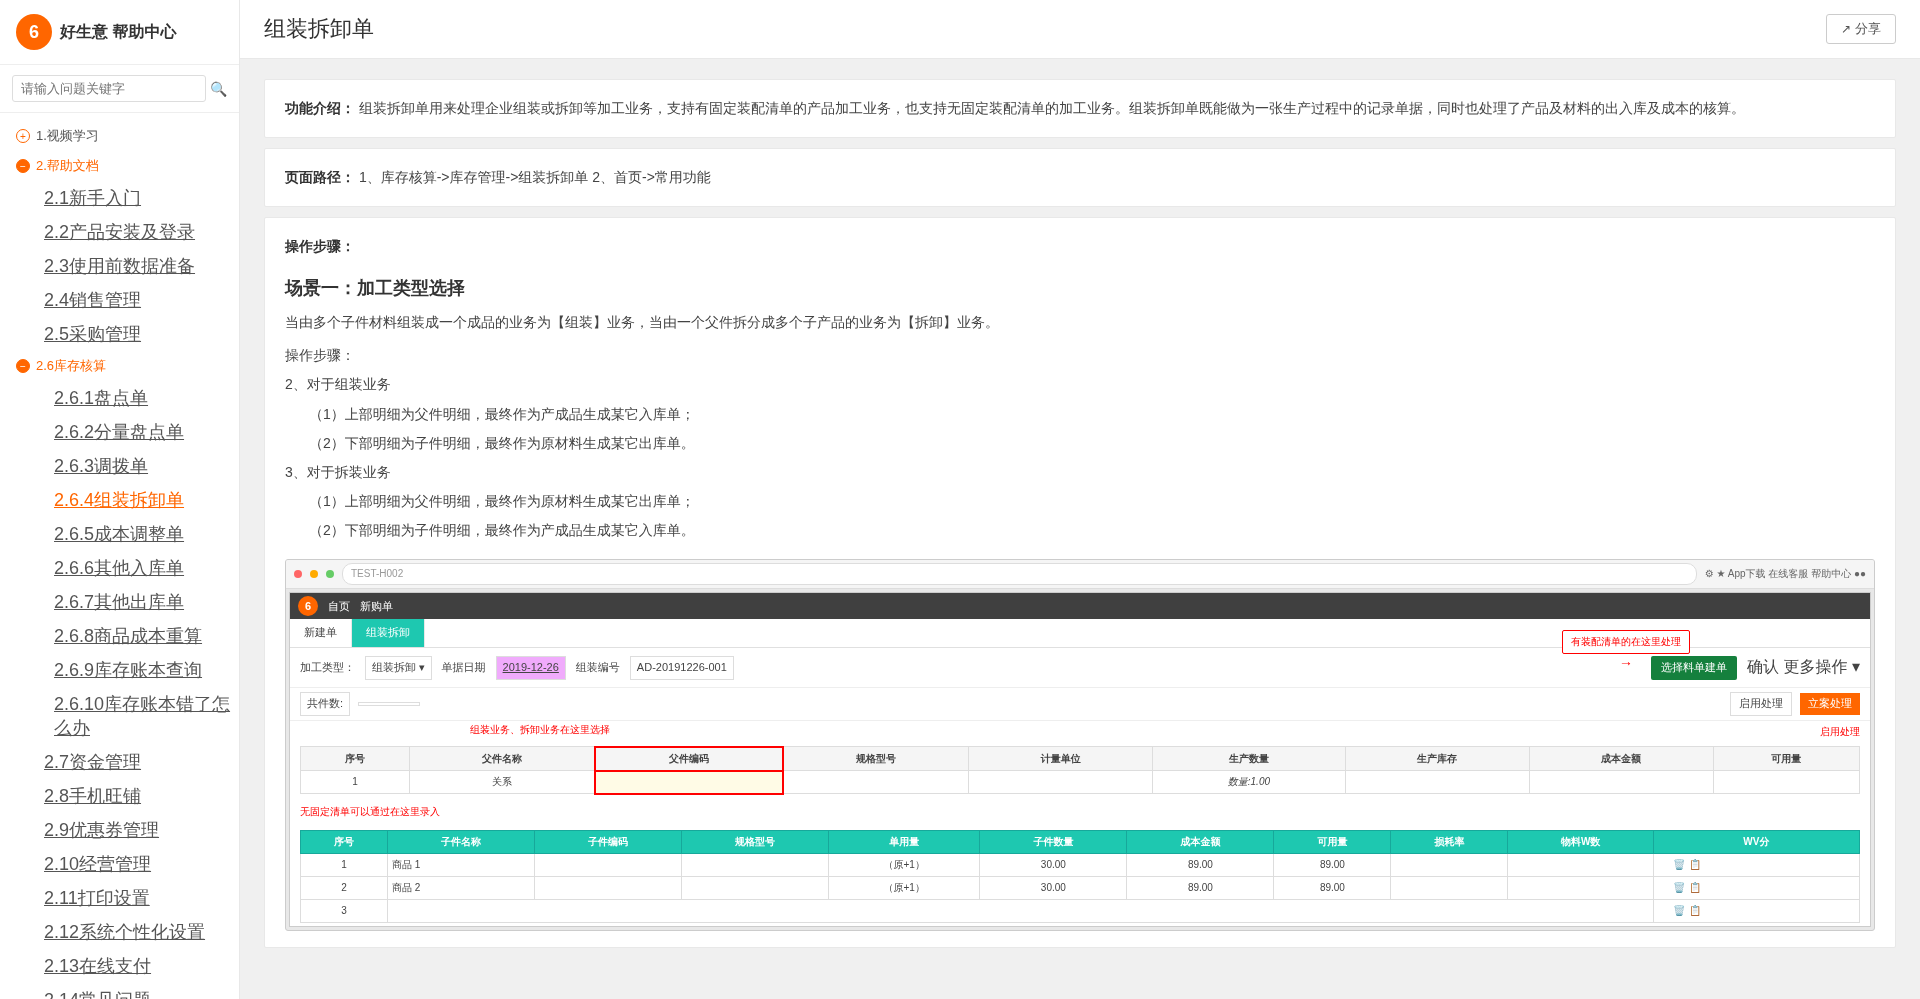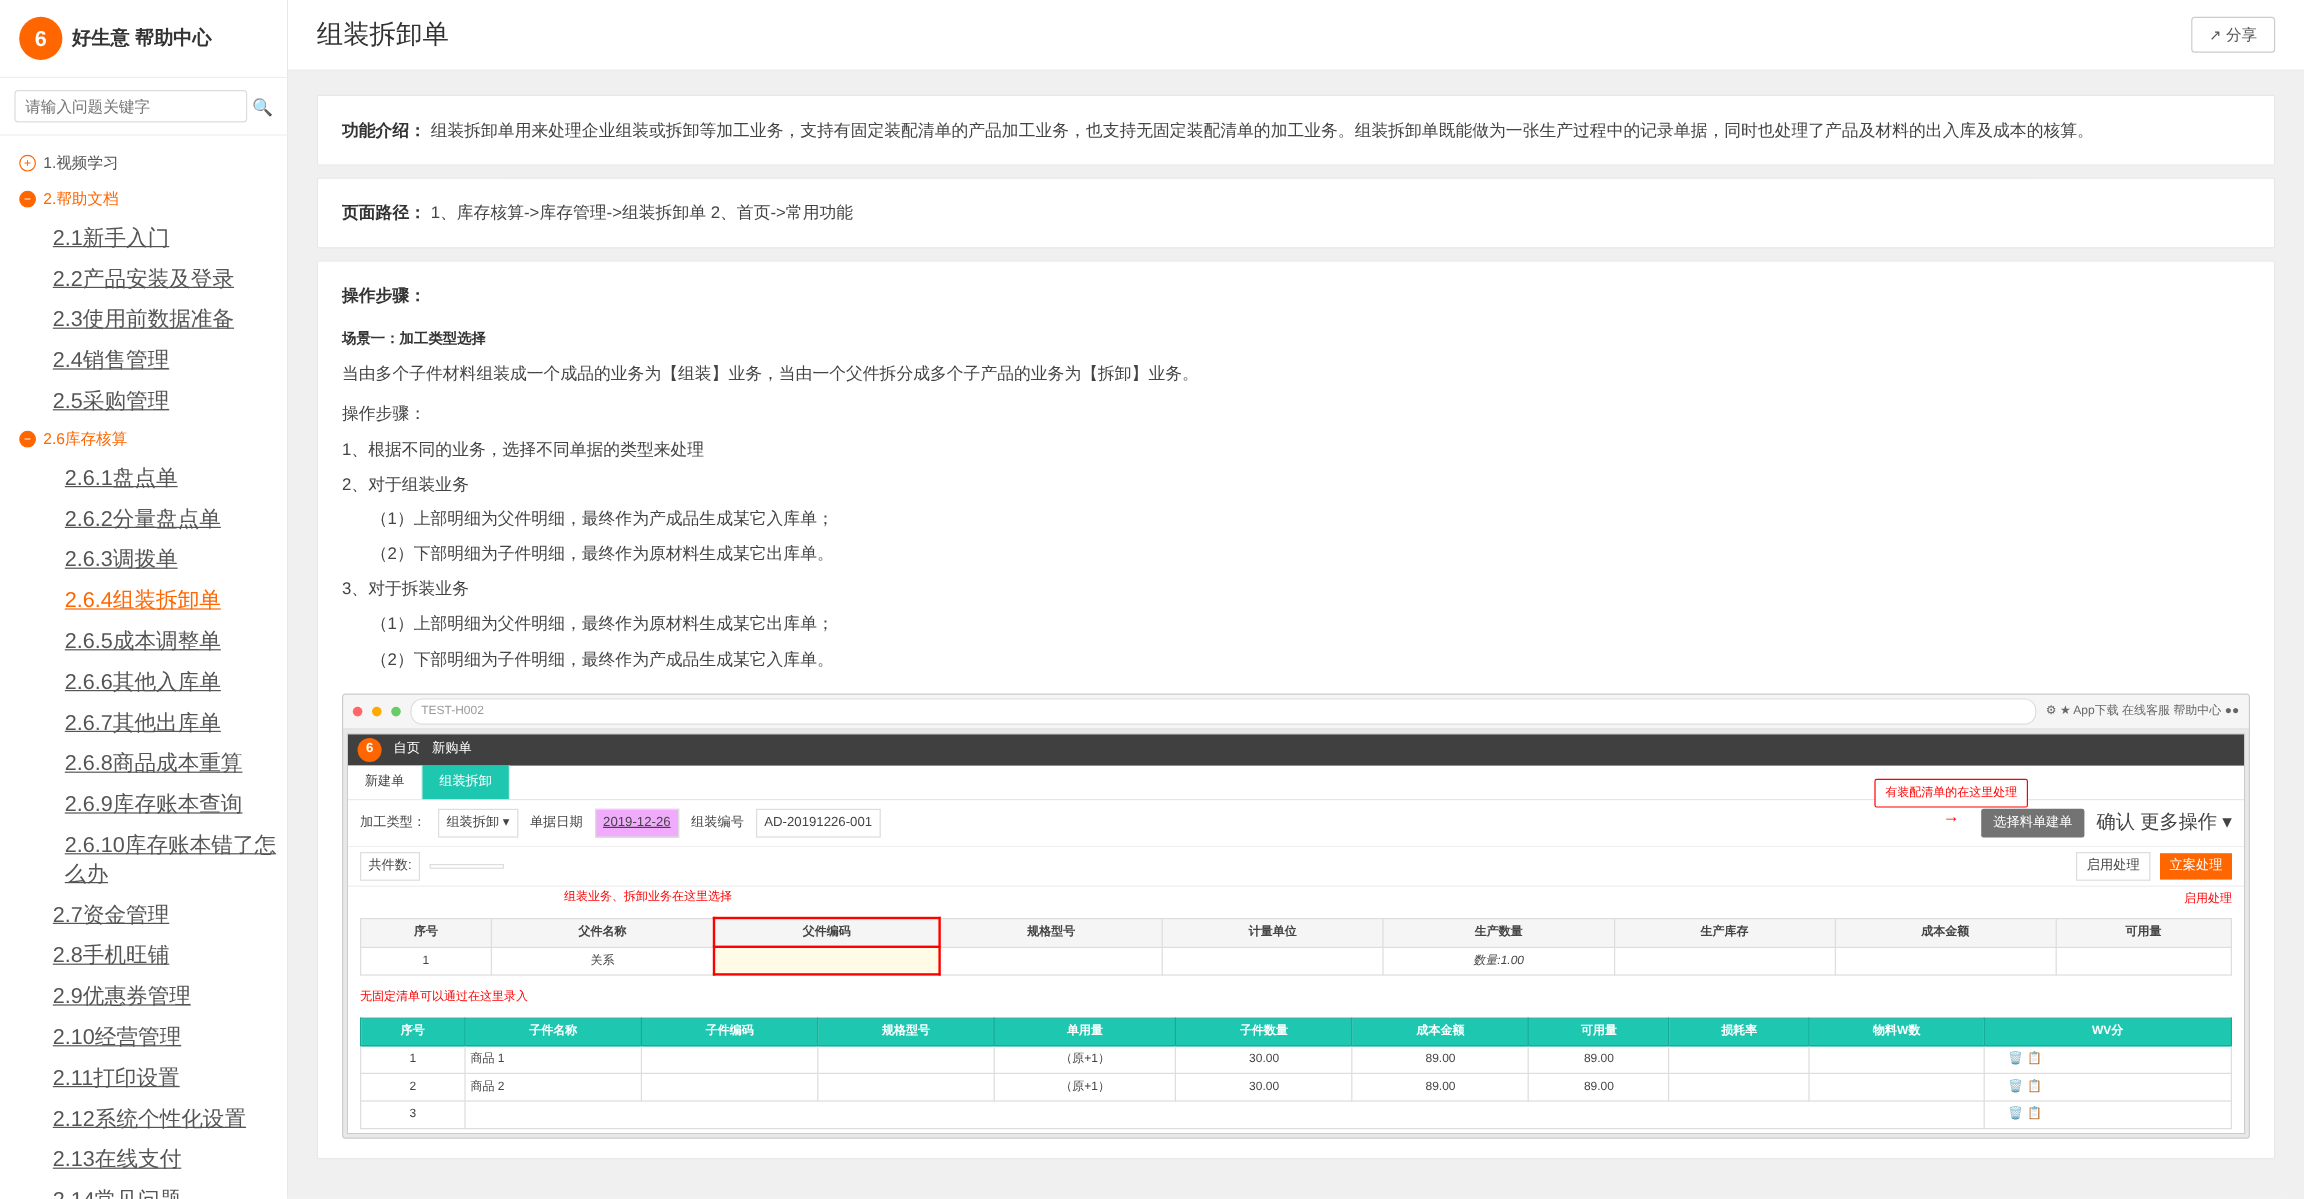--- a/index.html
+++ b/index.html
@@ -194,21 +194,21 @@
 
     .section-title {
       font-weight: bold;
       font-size: 14px;
       margin-bottom: 8px;
       color: #333;
     }
 
     .scene-title {
       font-weight: bold;
-      font-size: 12px;
+      font-size: 18px;
       margin: 12px 0 6px 0;
       color: #333;
     }
 
     .body-text {
       font-size: 14px;
       color: #444;
       line-height: 1.8;
     }
 
@@ -330,21 +330,20 @@
       <span>1、库存核算-&gt;库存管理-&gt;组装拆卸单  2、首页-&gt;常用功能</span>
     </div>
 
     <div class="content-card">
       <div class="section-title">操作步骤：</div>
 
       <div class="scene-title">场景一：加工类型选择</div>
       <div class="body-text">当由多个子件材料组装成一个成品的业务为【组装】业务，当由一个父件拆分成多个子产品的业务为【拆卸】业务。</div>
 
       <div class="steps-text" style="margin-top:8px;">操作步骤：</div>
-      <div class="steps-text">1、根据不同的业务，选择不同单据的类型来处理</div>
       <div class="steps-text">2、对于组装业务</div>
       <div class="steps-text sub-step">（1）上部明细为父件明细，最终作为产成品生成某它入库单；</div>
       <div class="steps-text sub-step">（2）下部明细为子件明细，最终作为原材料生成某它出库单。</div>
       <div class="steps-text">3、对于拆装业务</div>
       <div class="steps-text sub-step">（1）上部明细为父件明细，最终作为原材料生成某它出库单；</div>
       <div class="steps-text sub-step">（2）下部明细为子件明细，最终作为产成品生成某它入库单。</div>
 
       <div class="screenshot-container" style="margin-top:16px;">
 
         <div class="ss-top-bar">
@@ -373,21 +372,21 @@
             <span style="border:1px solid #ddd;padding:1px 6px;background:#fff;font-size:11px;">组装拆卸 ▾</span>
             <span>单据日期</span>
             <span style="border:1px solid #ddd;padding:1px 6px;background:#f0abfc;font-size:11px;text-decoration:underline;">2019-12-26</span>
             <span>组装编号</span>
             <span style="border:1px solid #ddd;padding:1px 6px;background:#fff;font-size:11px;">AD-20191226-001</span>
 
             <div style="position:absolute;right:180px;top:-18px;z-index:10;">
               <div style="background:#fff;border:1px solid red;padding:2px 8px;border-radius:2px;font-size:10px;color:red;white-space:nowrap;">有装配清单的在这里处理</div>
               <div style="color:red;text-align:center;font-size:14px;line-height:1;">→</div>
             </div>
-            <span style="margin-left:auto;background:#737373;color:white;padding:2px 10px;border-radius:2px;font-size:11px;">选择料单建单</span>
+            <span style="margin-left:auto;background:#15803d;color:white;padding:2px 10px;border-radius:2px;font-size:11px;">选择料单建单</span>
             <span style="font-size:16px;">确认 更多操作 ▾</span>
           </div>
 
           <div style="padding:4px 10px;background:#fff;display:flex;align-items:center;gap:8px;font-size:11px;border-bottom:1px solid #eee;position:relative;">
             <span style="background:#fff;border:1px solid #ddd;padding:1px 6px;">共件数:</span>
             <span style="border:1px solid #ddd;padding:1px 30px;"></span>
             <div style="position:absolute;left:180px;bottom:-20px;z-index:10;">
               <span style="color:red;font-size:10px;">组装业务、拆卸业务在这里选择</span>
             </div>
             <span style="margin-left:auto;border:1px solid #ddd;padding:1px 8px;background:#fff;font-size:11px;">启用处理</span>

